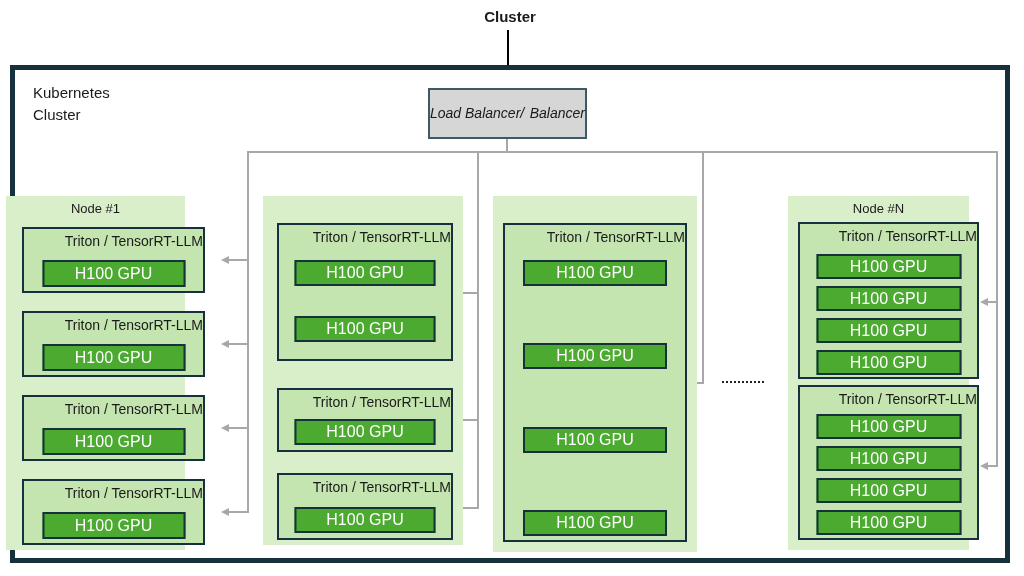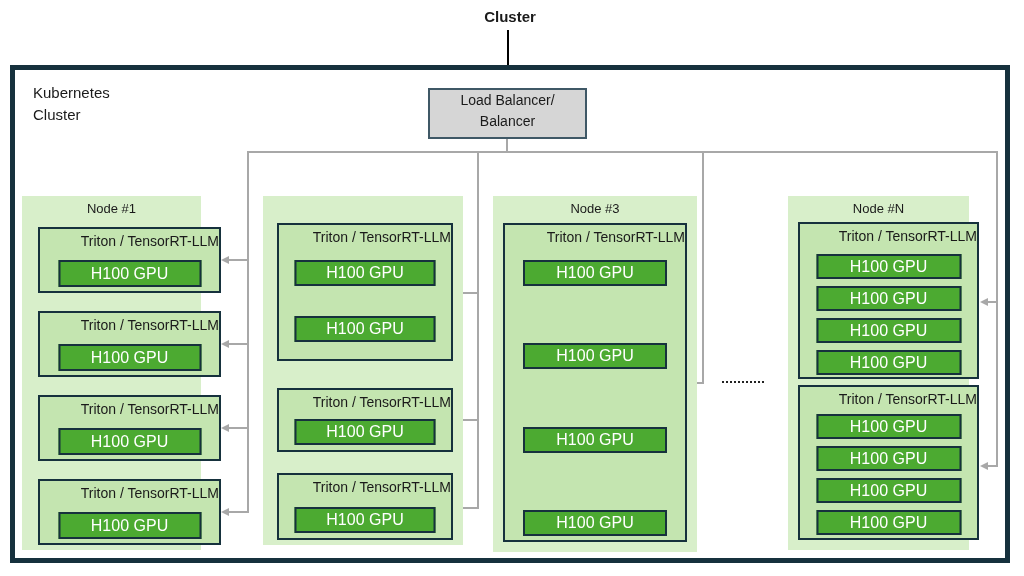--- a/index.html
+++ b/index.html
@@ -14,22 +14,22 @@
   .arrow-down{
     width:0;height:0;border-left:6px solid transparent;border-right:6px solid transparent;
     border-top:9px solid var(--request-arrow,#000);
   }
   
   .cluster{border:5px solid var(--cluster-border,#16313d);background:#ffffff;}
   .cluster-label{font-size:15px;line-height:22px;}
   
   .lb-box{
     background:var(--load-balancer-bg,#d6d6d6);border:2px solid #3f5866;
-    display:flex;flex-direction:column;align-items:center;justify-content:flex-start;
-    font-size:14px;line-height:21px;text-align:center;
+    display:flex;align-items:center;justify-content:space-between;
+    font-size:14px;line-height:21px;text-align:center;font-style:italic;
   }
   
   .conn{background:var(--connector,#a8a8a8);}
   .arrow-left{
     width:0;height:0;border-top:4px solid transparent;border-bottom:4px solid transparent;
     border-right:8px solid var(--connector,#a8a8a8);
   }
   .dotted-sep{border-top:2px dotted #222;height:0;}
   
   .node{background:var(--node-bg,#d8efca);}
@@ -93,21 +93,21 @@
   <div class="abs conn" style="left:694px;top:382px;width:8px;height:2px;"></div>
   <div class="abs arrow-left" style="left:686px;top:379px;"></div>
 
   <div class="abs conn" style="left:988px;top:301px;width:8px;height:2px;"></div>
   <div class="abs arrow-left" style="left:980px;top:298px;"></div>
   <div class="abs conn" style="left:988px;top:465px;width:8px;height:2px;"></div>
   <div class="abs arrow-left" style="left:980px;top:462px;"></div>
 
   <div class="abs dotted-sep" style="left:722px;top:381px;width:42px;"></div>
 
-  <div class="abs node" style="left:22px;top:196px;width:179px;height:354px;">
+  <div class="abs node" style="left:6px;top:196px;width:179px;height:354px;">
     <div class="node-title">Node #1</div>
     <div class="inst" style="left:16px;top:31px;width:183px;height:66px;">
       <div class="inst-label">Triton / TensorRT-LLM</div>
       <div class="gpu" style="top:31px;width:143px;height:27px;">H100 GPU</div>
     </div>
     <div class="inst" style="left:16px;top:115px;width:183px;height:66px;">
       <div class="inst-label">Triton / TensorRT-LLM</div>
       <div class="gpu" style="top:31px;width:143px;height:27px;">H100 GPU</div>
     </div>
     <div class="inst" style="left:16px;top:199px;width:183px;height:66px;">
@@ -130,21 +130,20 @@
       <div class="inst-label">Triton / TensorRT-LLM</div>
       <div class="gpu" style="top:29px;width:141px;height:26px;">H100 GPU</div>
     </div>
     <div class="inst" style="left:14px;top:277px;width:176px;height:67px;">
       <div class="inst-label">Triton / TensorRT-LLM</div>
       <div class="gpu" style="top:32px;width:141px;height:26px;">H100 GPU</div>
     </div>
   </div>
 
   <div class="abs node" style="left:493px;top:196px;width:204px;height:356px;">
-    <div class="node-title">Node #3</div>
     <div class="inst" style="left:10px;top:27px;width:184px;height:319px;">
       <div class="inst-label">Triton / TensorRT-LLM</div>
       <div class="gpu" style="top:35px;width:144px;height:26px;">H100 GPU</div>
       <div class="gpu" style="top:118px;width:144px;height:26px;">H100 GPU</div>
       <div class="gpu" style="top:202px;width:144px;height:26px;">H100 GPU</div>
       <div class="gpu" style="top:285px;width:144px;height:26px;">H100 GPU</div>
     </div>
   </div>
 
   <div class="abs node" style="left:788px;top:196px;width:181px;height:354px;">

